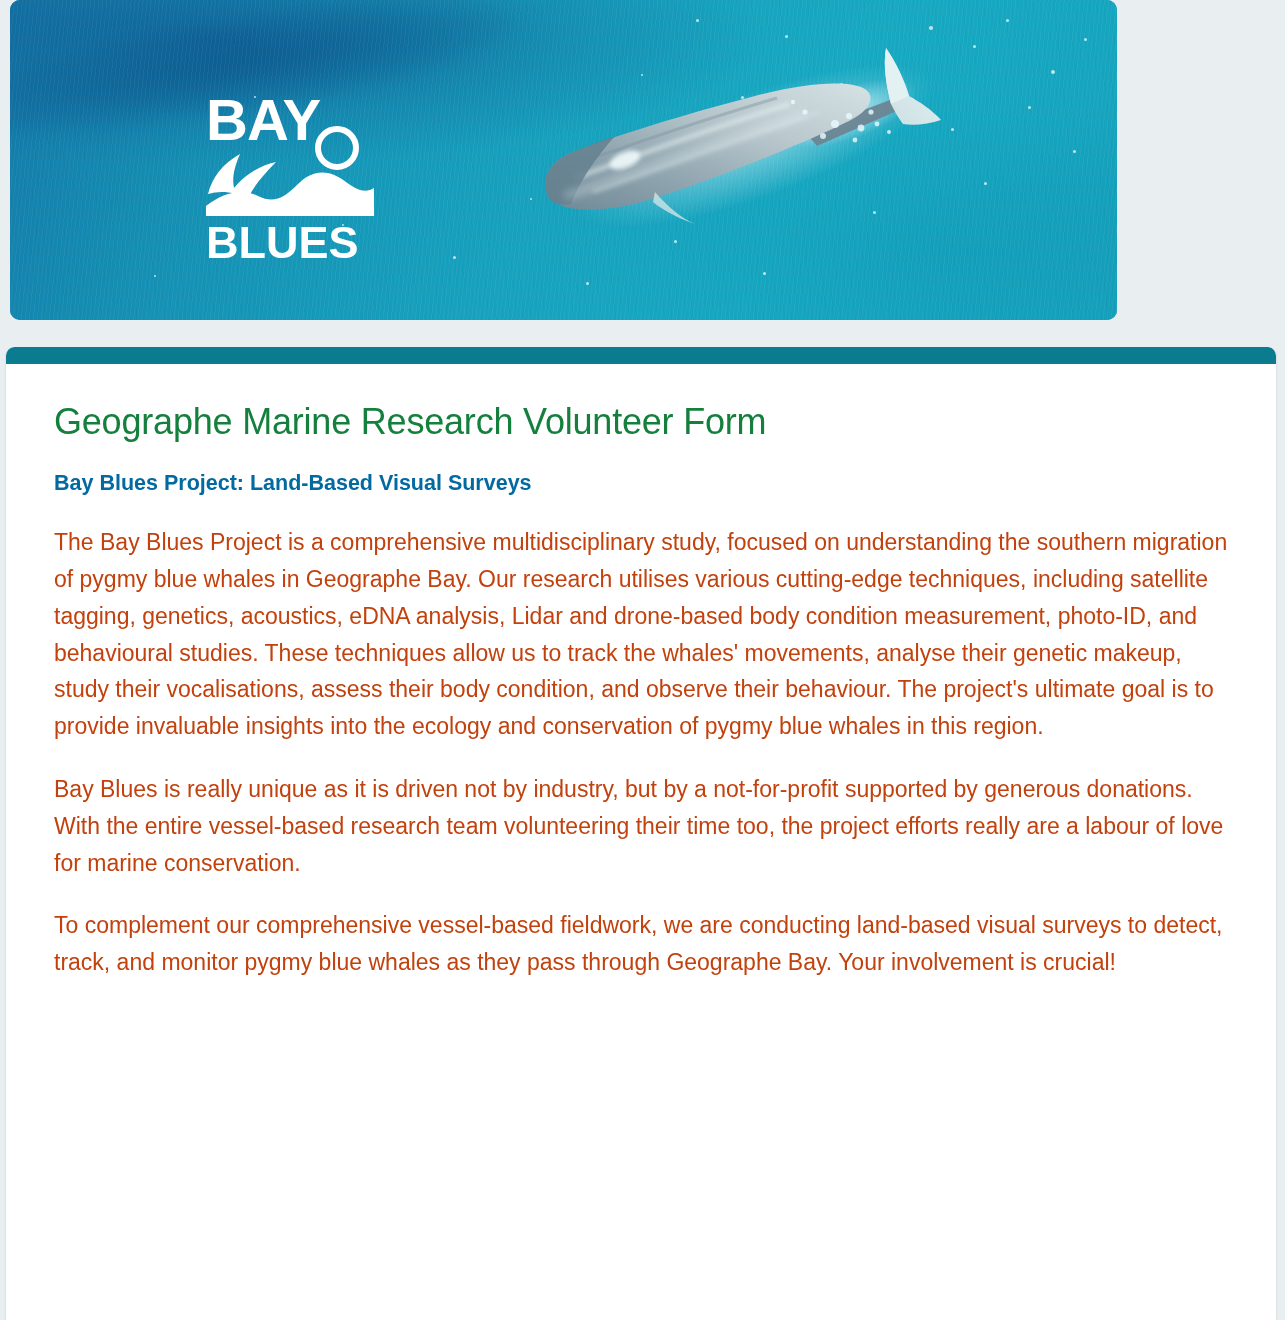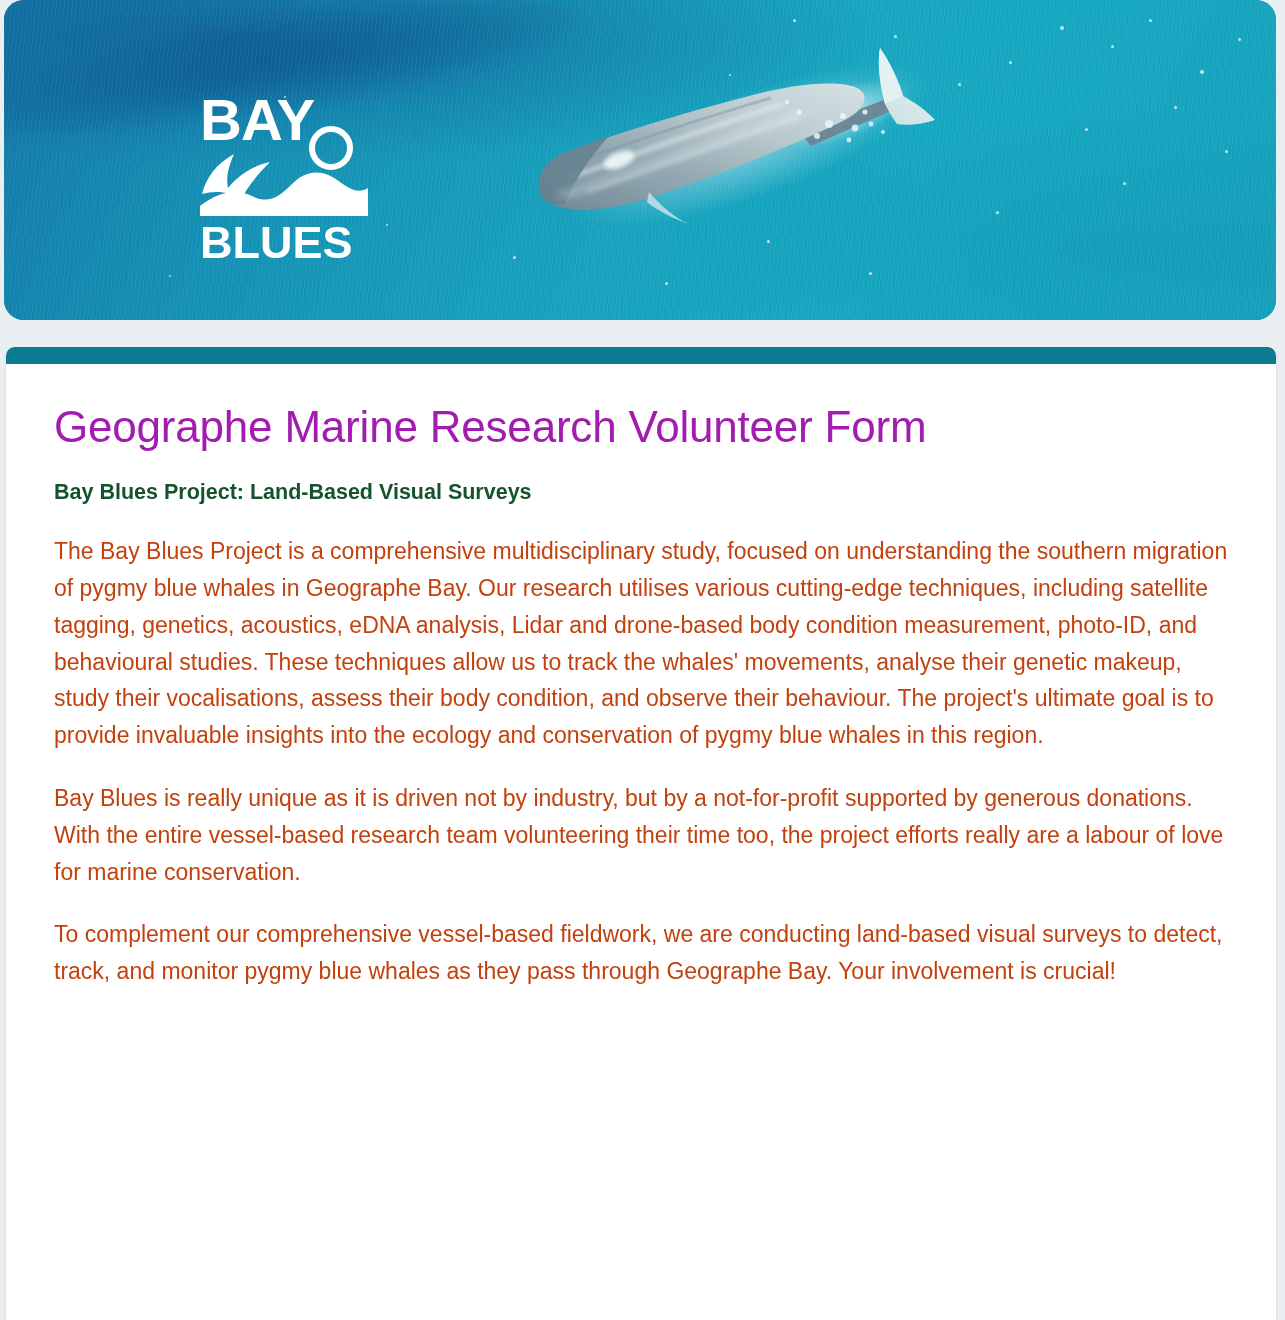--- a/index.html
+++ b/index.html
@@ -12,25 +12,25 @@
     width: 1285px;
     height: 1320px;
     background: #e9eef1;
     font-family: "Liberation Sans", sans-serif;
     overflow: hidden;
   }
 
   
   .hero-wrap {
     position: absolute;
-    left: 4px;
+    left: 10px;
     top: 0px;
-    width: 1272px;
+    width: 1107px;
     height: 320px;
-    border-radius: 20px;
+    border-radius: 10px;
     overflow: hidden;
     background: #1b94b5;
   }
   .hero-water {
     position: absolute;
     inset: 0;
     background:
       radial-gradient(ellipse 70% 55% at 18% 12%, rgba(16,96,150,0.85) 0%, rgba(18,110,160,0.35) 45%, rgba(20,130,170,0) 72%),
       radial-gradient(ellipse 60% 70% at 88% 78%, rgba(16,150,180,0.45) 0%, rgba(16,150,180,0) 65%),
       linear-gradient(118deg, #1478a8 0%, #1590b4 22%, #17a1bd 48%, #17a9c2 70%, #16a2bd 100%);
@@ -105,32 +105,32 @@
   .card-topbar {
     height: 17px;
     background: #0b7c90;
     border-radius: 8px 8px 0 0;
   }
   .card-body {
     padding: 38px 48px 40px 48px;
   }
   h1.form-title {
     margin: 0 0 28px 0;
-    font-size: 44px;
+    font-size: 36px;
     line-height: 1.12;
     font-weight: 400;
-    color: #a21caf;
+    color: #15803d;
     letter-spacing: -0.2px;
   }
   h2.section-head {
     margin: 0 0 26px 0;
     font-size: 21.5px;
     line-height: 1.3;
     font-weight: 700;
-    color: #14532d;
+    color: #0369a1;
   }
   h2.section-head.spaced-top { margin-top: 42px; }
   p.body-text {
     margin: 0 0 26px 0;
     font-size: 23px;
     line-height: 1.60;
     font-weight: 400;
     color: #c2410c;
   }
   p.body-text:last-child { margin-bottom: 3px; }

